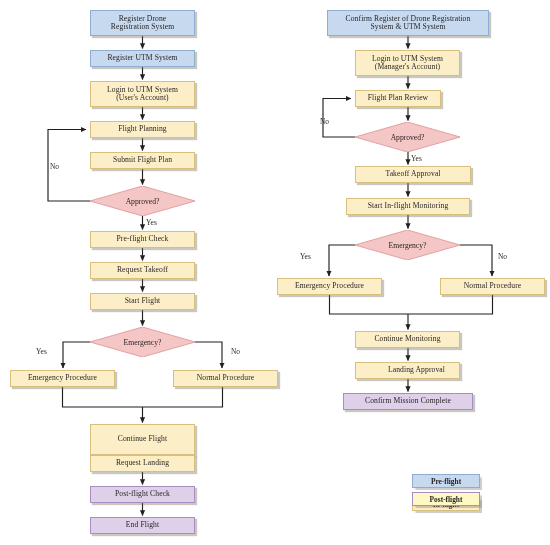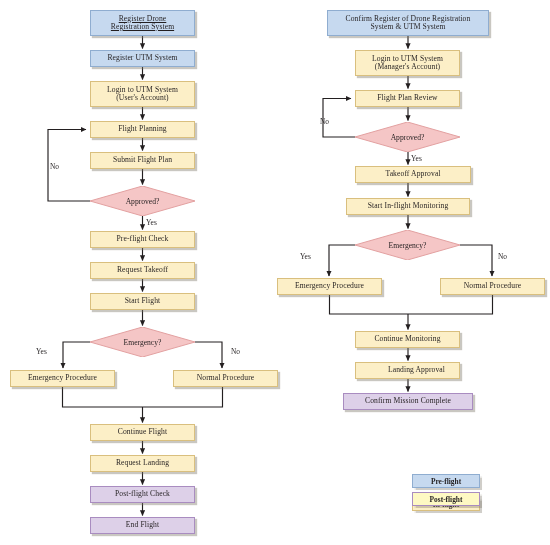--- a/index.html
+++ b/index.html
@@ -87,21 +87,21 @@
       <path d="M408,314 L408,329.5"></path>
       <path d="M408,348 L408,360.5"></path>
       <path d="M408,379 L408,391.5"></path>
     </g>
     <g stroke="#231f20" stroke-width="1.15" fill="none">
       <path d="M329.5,295 L329.5,314 L492.5,314 L492.5,295"></path>
     </g>
   </svg>
 
   <div id="nodes">
-      <div class="node pre" style="left: 90px; top: 10px; width: 105px; height: 26px; text-decoration: underline;">
+      <div class="node pre" style="left: 90px; top: 10px; width: 105px; height: 26px;">
         <span>Register Drone<br>Registration System</span>
       </div>
       <div class="node pre" style="left: 90px; top: 50px; width: 105px; height: 17px;">
         <span>Register UTM System</span>
       </div>
       <div class="node in" style="left: 90px; top: 81px; width: 105px; height: 26px;">
         <span>Login to UTM System<br>(User's Account)</span>
       </div>
       <div class="node in" style="left: 90px; top: 121px; width: 105px; height: 17px;">
         <span>Flight Planning</span>
@@ -129,39 +129,39 @@
           <polygon points="52.5,0 105,15 52.5,30 0,15" fill="#f5c6c6" stroke="#e2a0a0" stroke-width="1"></polygon>
         </svg>
         <span class="dlabel">Emergency?</span>
       </div>
       <div class="node in" style="left: 10px; top: 370px; width: 105px; height: 17px;">
         <span>Emergency Procedure</span>
       </div>
       <div class="node in" style="left: 173px; top: 370px; width: 105px; height: 17px;">
         <span>Normal Procedure</span>
       </div>
-      <div class="node in" style="left: 90px; top: 424px; width: 105px; height: 17px;">
+      <div class="node in" style="left: 90px; top: 424px; width: 105px; height: 31px;">
         <span>Continue Flight</span>
       </div>
       <div class="node in" style="left: 90px; top: 455px; width: 105px; height: 17px;">
         <span>Request Landing</span>
       </div>
       <div class="node post" style="left: 90px; top: 486px; width: 105px; height: 17px;">
         <span>Post-flight Check</span>
       </div>
       <div class="node post" style="left: 90px; top: 517px; width: 105px; height: 17px;">
         <span>End  Flight</span>
       </div>
       <div class="node pre" style="left: 327px; top: 10px; width: 162px; height: 26px;">
         <span>Confirm Register of Drone Registration<br>System &amp; UTM System</span>
       </div>
       <div class="node in" style="left: 355px; top: 50px; width: 105px; height: 26px;">
         <span>Login to UTM System<br>(Manager's Account)</span>
       </div>
-      <div class="node in" style="left: 355px; top: 90px; width: 105px; height: 17px;">
+      <div class="node in" style="left: 355px; top: 90px; width: 86px; height: 17px;">
         <span>Flight Plan Review</span>
       </div>
       <div class="decision" style="left: 355px; top: 122px; width: 105px; height: 30px;">
         <svg class="dshape" viewBox="0 0 105 30" width="105" height="30">
           <polygon points="52.5,0 105,15 52.5,30 0,15" fill="#f5c6c6" stroke="#e2a0a0" stroke-width="1"></polygon>
         </svg>
         <span class="dlabel">Approved?</span>
       </div>
       <div class="node in" style="left: 355px; top: 166px; width: 116px; height: 17px;">
         <span>Takeoff Approval</span>

